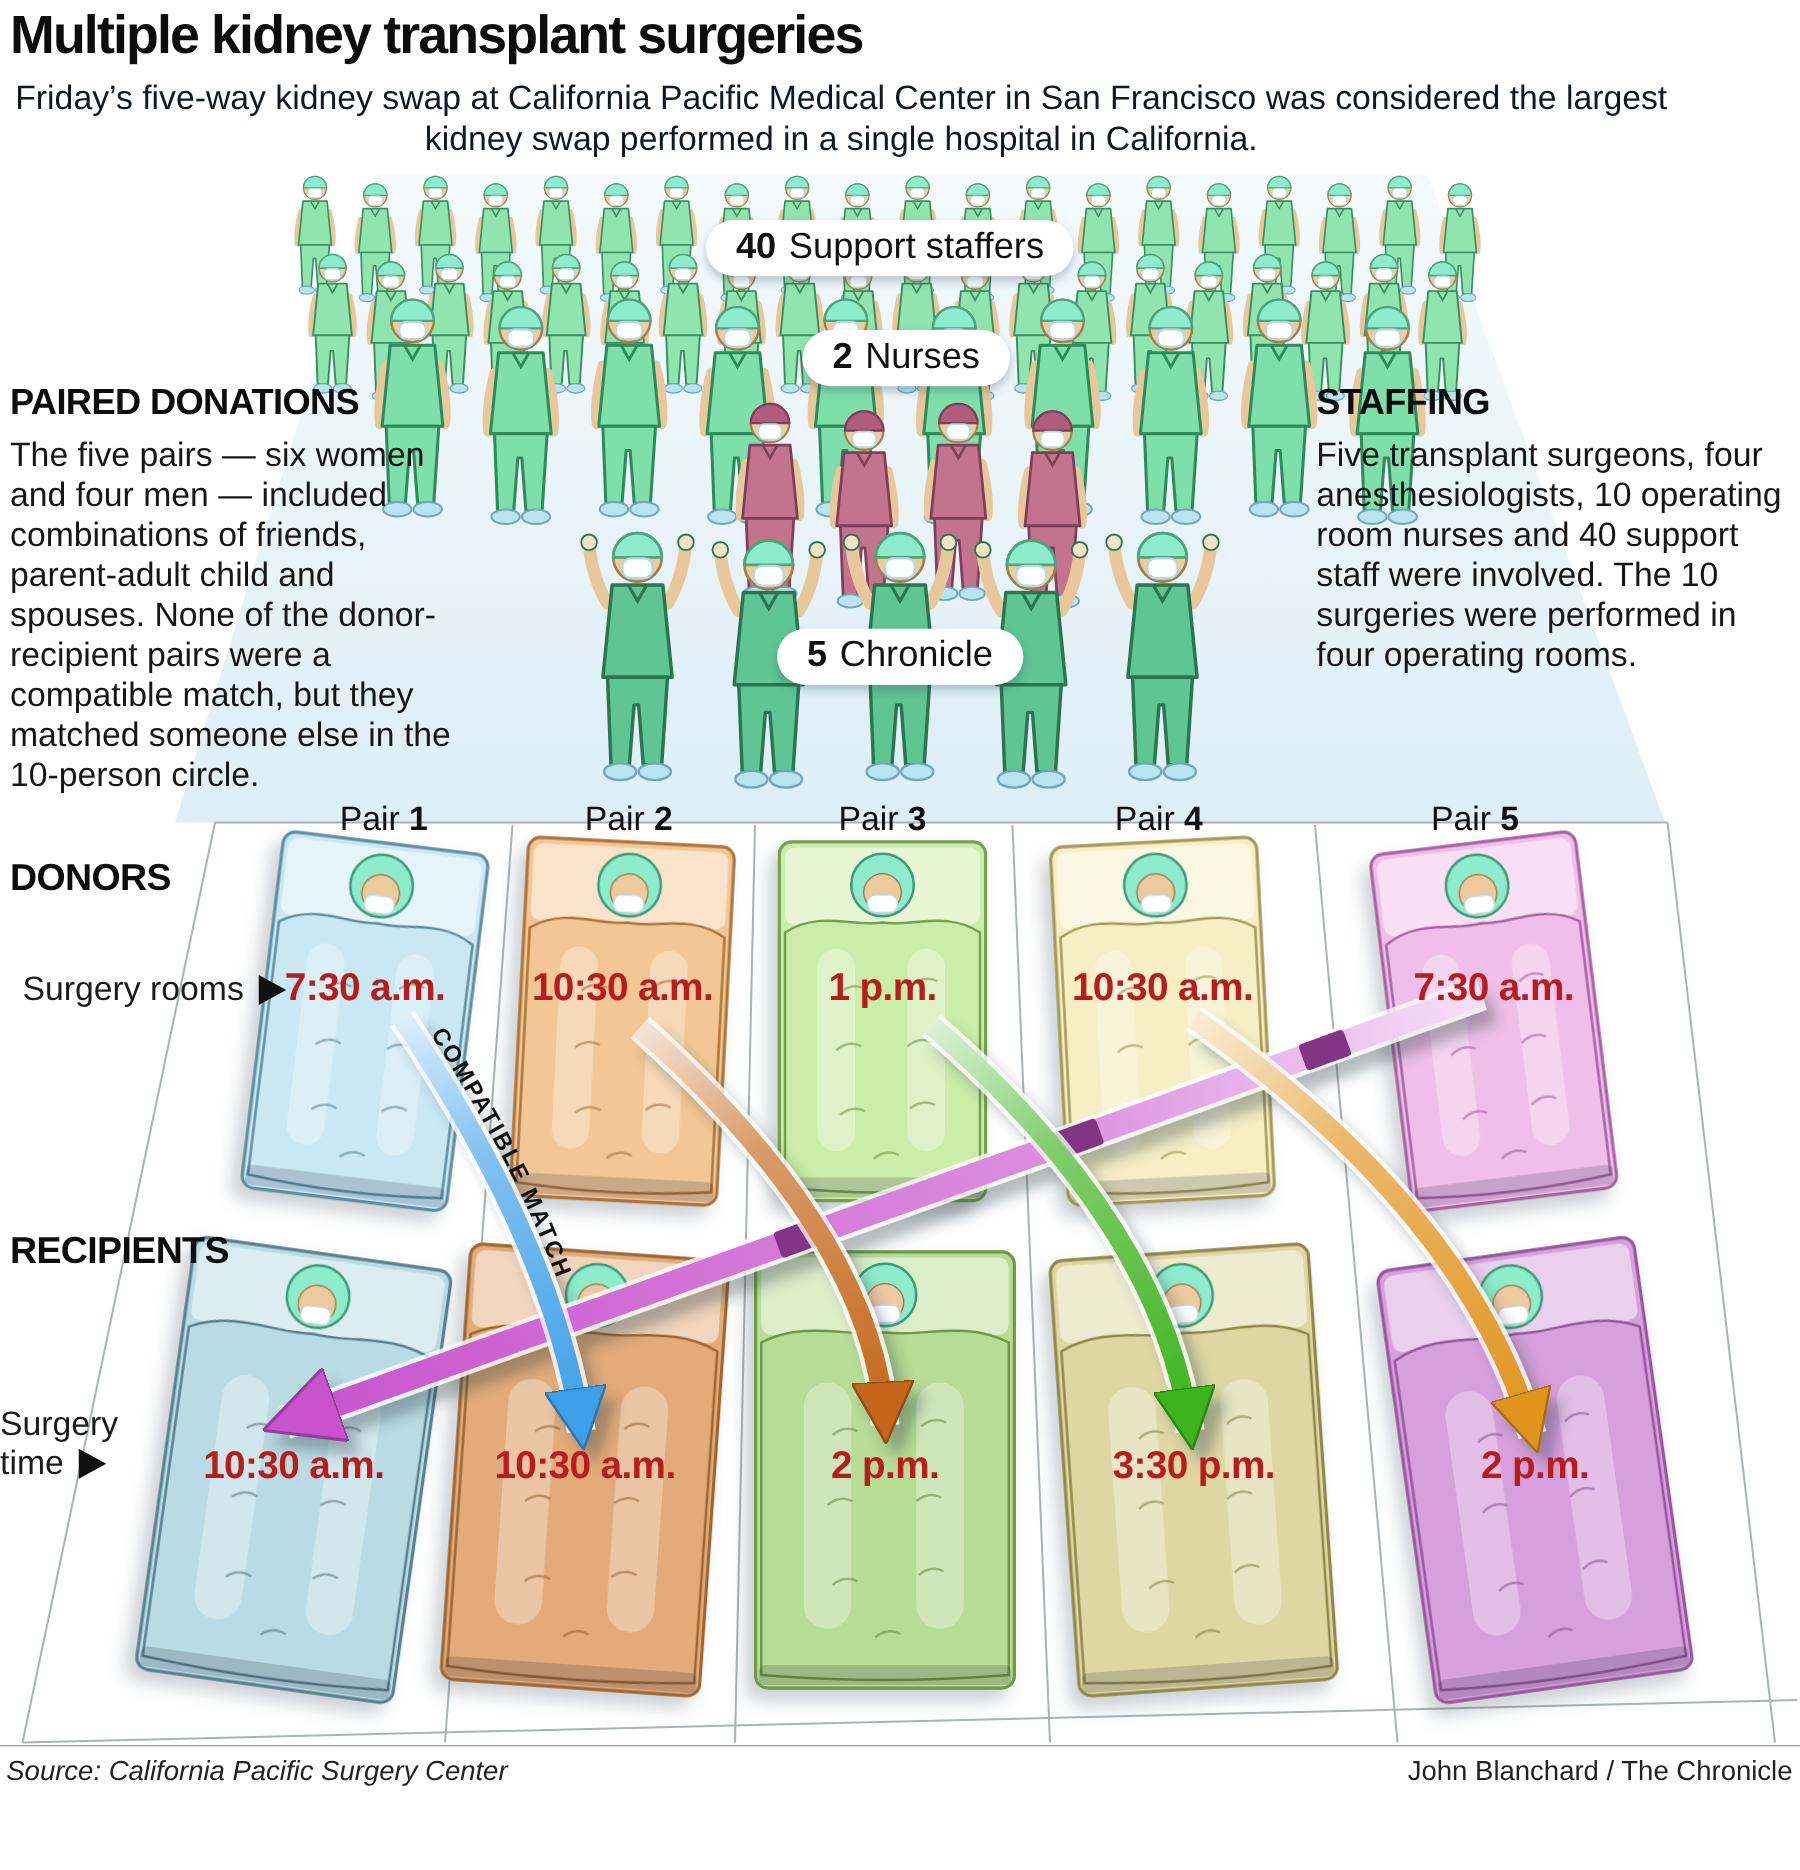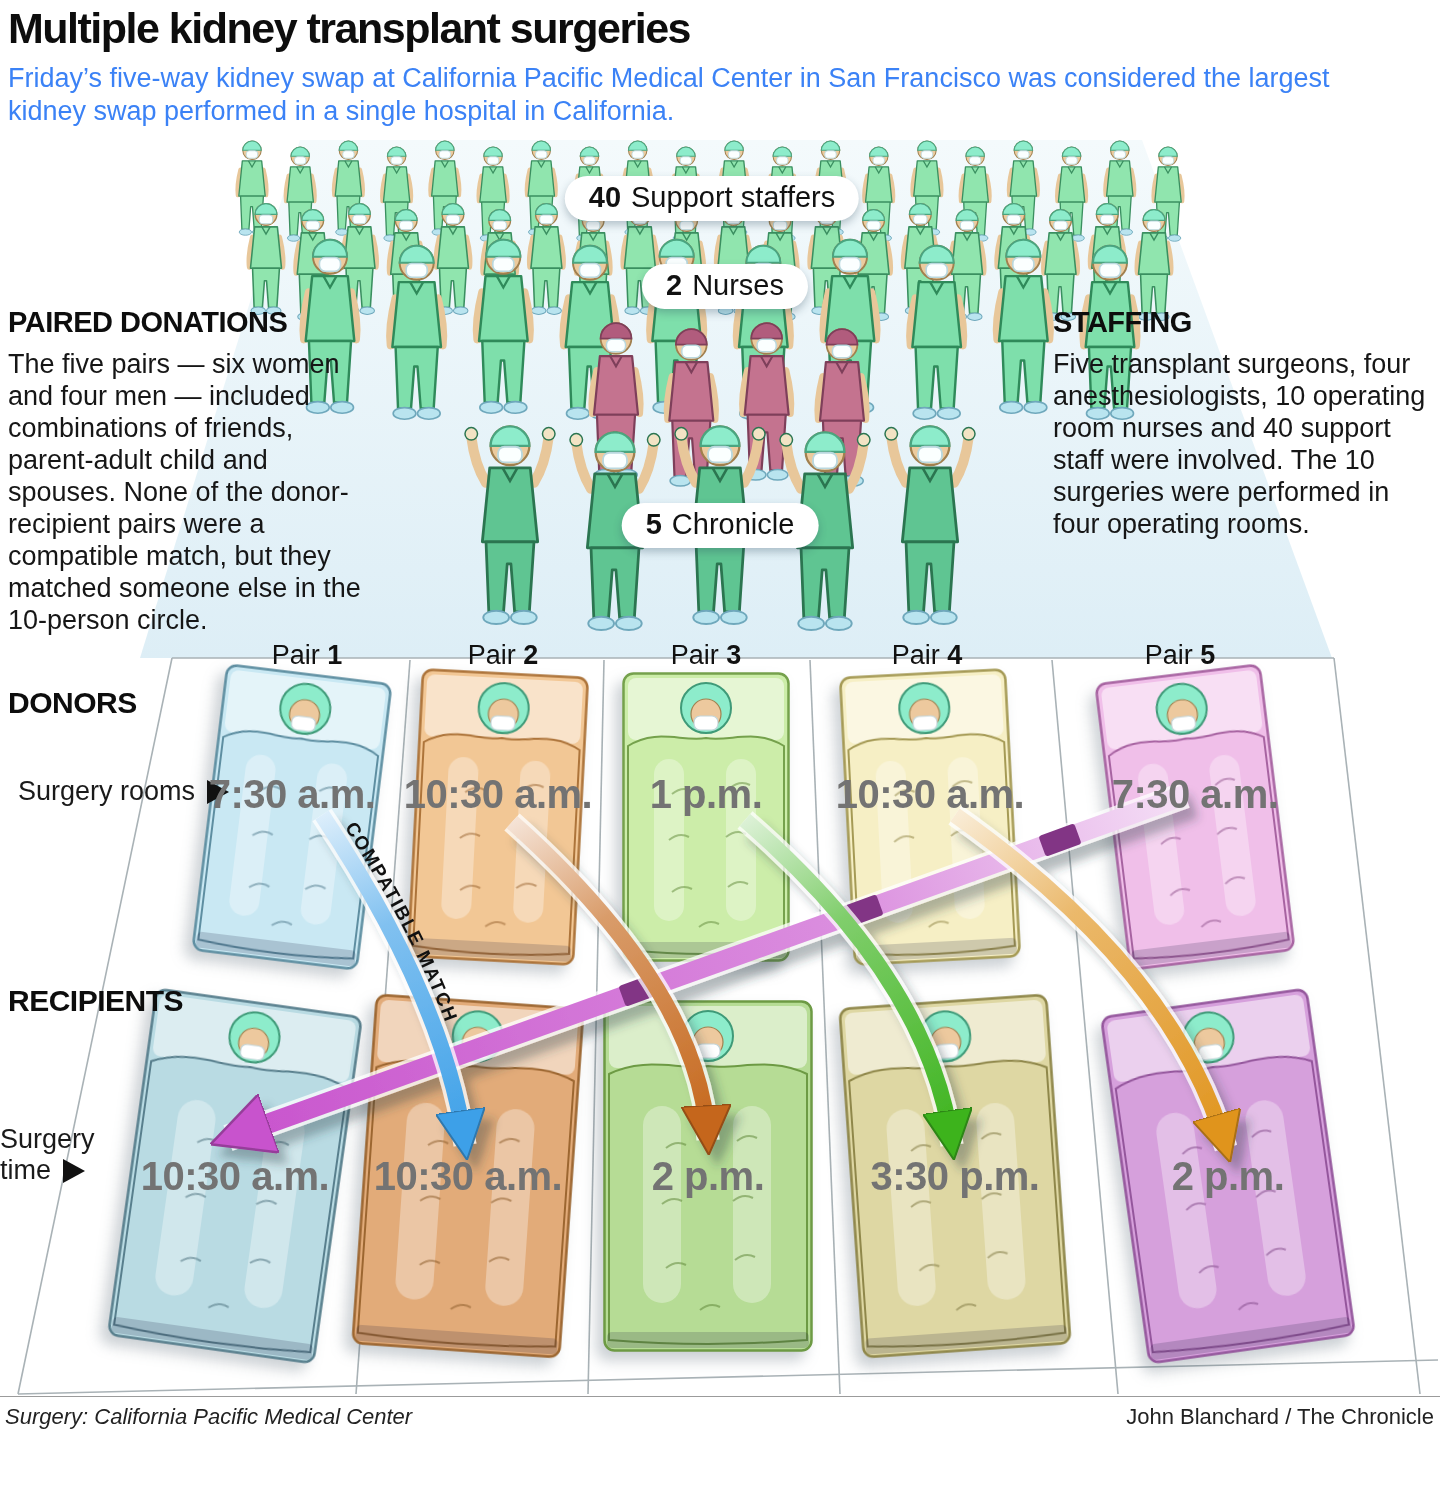--- a/index.html
+++ b/index.html
@@ -1,36 +1,36 @@
 <!DOCTYPE html>
 <html><head>
 <meta charset="utf-8">
 <style>
   html,body{margin:0;padding:0;background:#fff;}
   body{font-family:"Liberation Sans",sans-serif;color:#111;}
   #page{position:relative;width:1440px;height:1496px;overflow:hidden;background:#fff;}
   .abs{position:absolute;}
   #title{left:8px;top:4px;font-size:43px;font-weight:800;letter-spacing:-1.5px;color:#0d0d0d;}
-  #subtitle{left:8px;top:62px;width:1330px;font-size:27px;line-height:33px;color:#3b82f6;}
+  #subtitle{left:8px;top:62px;width:1330px;font-size:27px;line-height:33px;color:#0f172a;text-align:center;}
   .sec-head{font-size:29px;font-weight:800;letter-spacing:-0.5px;color:#0d0d0d;}
   .sec-body{margin-top:9px;font-size:27px;line-height:32px;color:#161616;}
   #paired-block{left:8px;top:306px;width:370px;z-index:12;}
   #staffing-block{left:1053px;top:306px;width:380px;z-index:12;}
   .pill{position:absolute;z-index:10;background:#fff;border-radius:999px;padding:5px 24px 7px;
         box-shadow:0 4px 8px rgba(40,70,90,.3);font-size:29px;white-space:nowrap;
         transform:translateX(-50%);color:#111;}
   .pill b{margin-right:10px;font-weight:800;}
   .row-head{font-size:30px;font-weight:800;letter-spacing:-0.5px;z-index:9;color:#0d0d0d;}
   .stime{font-size:27px;color:#1a1a1a;z-index:9;white-space:nowrap;}
   .tri{display:inline-block;width:0;height:0;border-top:12px solid transparent;
        border-bottom:12px solid transparent;border-left:22px solid #111;margin-left:12px;vertical-align:-4px;}
   .pair-label{position:absolute;top:640px;width:170px;text-align:center;font-size:27px;z-index:9;color:#111;}
   .pair-label b{font-weight:800;}
-  .time{position:absolute;width:230px;text-align:center;font-size:40px;font-weight:700;
-        letter-spacing:-0.5px;z-index:9;color:#737373;}
+  .time{position:absolute;width:230px;text-align:center;font-size:31px;font-weight:700;
+        letter-spacing:-0.5px;z-index:9;color:#b91c1c;}
   .bed{position:absolute;z-index:3;filter:drop-shadow(-7px 9px 7px rgba(70,85,100,.28));}
   #bg-layer{left:0;top:0;width:1440px;height:1496px;z-index:0;}
   #staff-layer{left:0;top:128px;width:1440px;height:540px;z-index:1;}
   #arrow-layer{left:0;top:650px;width:1440px;height:760px;z-index:6;}
   #footer-rule{left:0;top:1396px;width:1440px;height:1px;background:#9b9b9b;z-index:2;}
   #footer-source{left:5px;top:1404px;font-size:22px;font-style:italic;color:#222;}
   #footer-credit{right:6px;top:1404px;font-size:22px;color:#222;}
 </style>
 </head>
 <body>
@@ -1089,15 +1089,15 @@
           <path d="M745,170 Q930,330 952,495" fill="none" stroke="#ffffff" stroke-width="23" stroke-opacity="0.75"></path>
           <path id="mp2" d="M745,170 Q930,330 952,495" fill="none" stroke="url(#gr2)" stroke-width="16" marker-end="url(#ah2)"></path>
           <path d="M955,165 Q1175,320 1226,498" fill="none" stroke="#ffffff" stroke-width="23" stroke-opacity="0.75"></path>
           <path id="mp3" d="M955,165 Q1175,320 1226,498" fill="none" stroke="url(#gr3)" stroke-width="16" marker-end="url(#ah3)"></path>
         </g>
         <text font-size="19" font-weight="bold" fill="#111" letter-spacing="1.5">
         <textPath href="#mp0" startOffset="22"><tspan dy="-12">COMPATIBLE MATCH</tspan></textPath></text>
     </svg></div>
 
   <div class="abs" id="footer-rule"></div>
-  <div class="abs" id="footer-source">Surgery: California Pacific Medical Center</div>
+  <div class="abs" id="footer-source">Source: California Pacific Surgery Center</div>
   <div class="abs" id="footer-credit">John Blanchard / The Chronicle</div>
 </div>
 
 </body></html>

